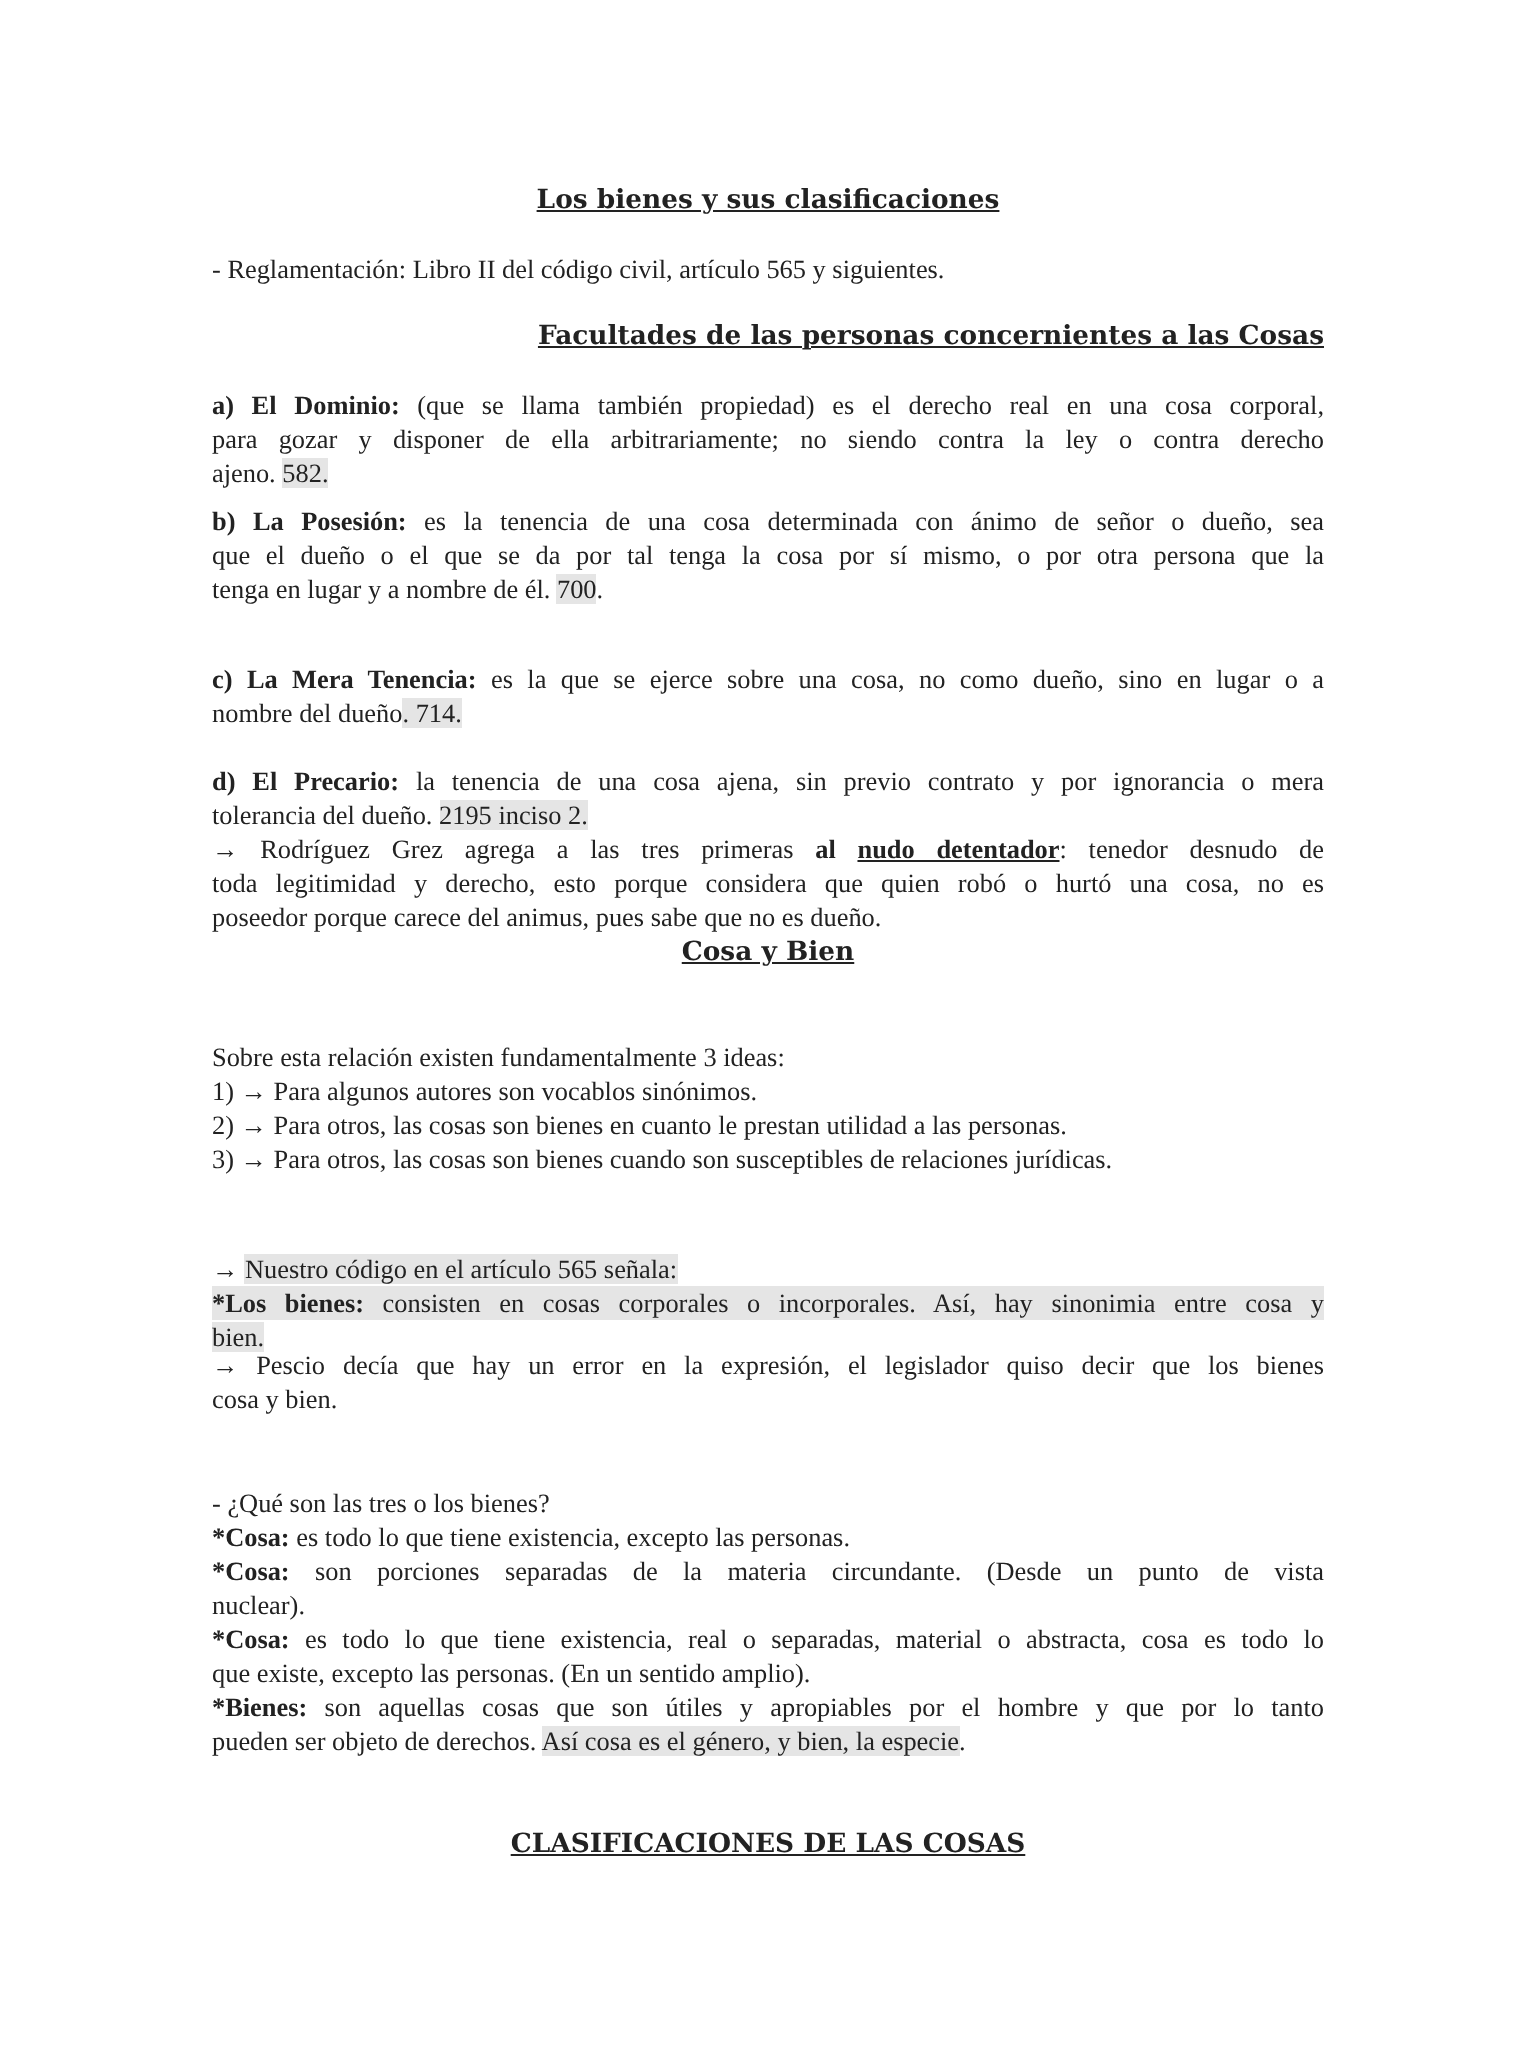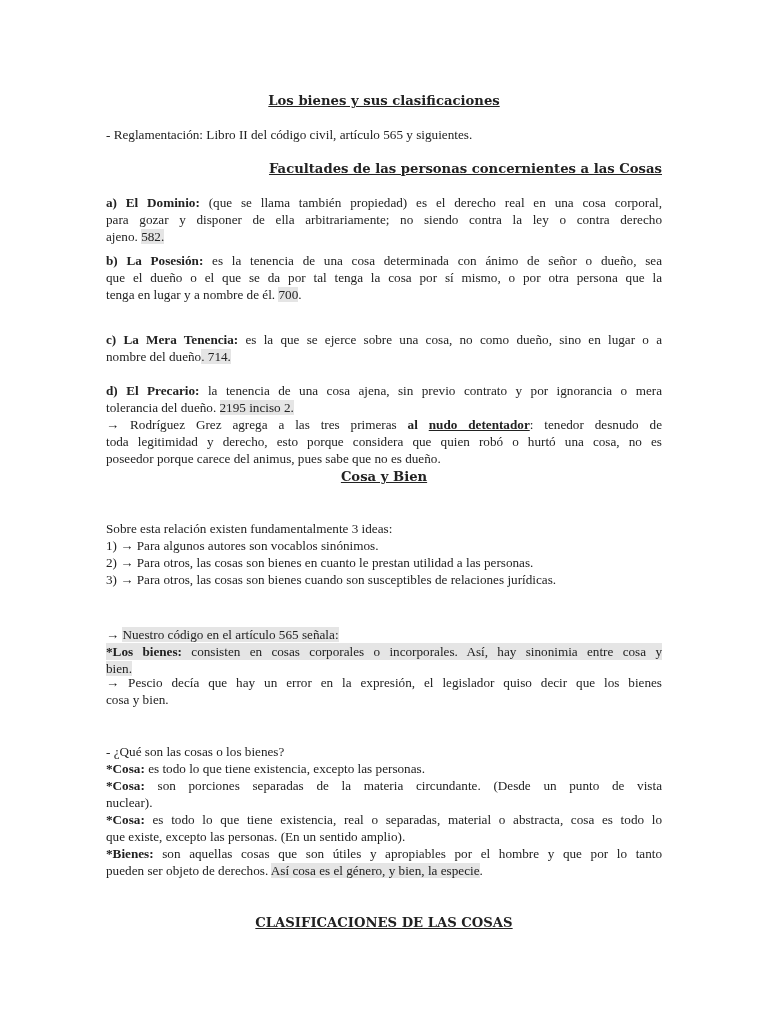--- a/index.html
+++ b/index.html
@@ -66,21 +66,21 @@
     <span class="just hl"><b>*Los bienes:</b><span> consisten en cosas corporales o incorporales. Así, hay sinonimia entre cosa y</span></span>
     <span class="line"><span class="hl">bien.</span></span>
   </div>
 
   <div class="block" style="top:674px;">
     <span class="just">→ Pescio decía que hay un error en la expresión, el legislador quiso decir que los bienes</span>
     <span class="line">cosa y bien.</span>
   </div>
 
   <div class="block" style="top:743px;">
-    <span class="line">- ¿Qué son las cosas o los bienes?</span>
+    <span class="line">- ¿Qué son las tres o los bienes?</span>
     <span class="line"><b>*Cosa:</b><span> es todo lo que tiene existencia, excepto las personas.</span></span>
     <span class="just"><b>*Cosa:</b><span> son porciones separadas de la materia circundante. (Desde un punto de vista</span></span>
     <span class="line">nuclear).</span>
     <span class="just"><b>*Cosa:</b><span> es todo lo que tiene existencia, real o separadas, material o abstracta, cosa es todo lo</span></span>
     <span class="line">que existe, excepto las personas. (En un sentido amplio).</span>
     <span class="just"><b>*Bienes:</b><span> son aquellas cosas que son útiles y apropiables por el hombre y que por lo tanto</span></span>
     <span class="line"><span>pueden ser objeto de derechos. </span><span class="hl">Así cosa es el género, y bien, la especie</span><span>.</span></span>
   </div>
 
   <div class="heading" style="top:914px;">CLASIFICACIONES DE LAS COSAS</div>

